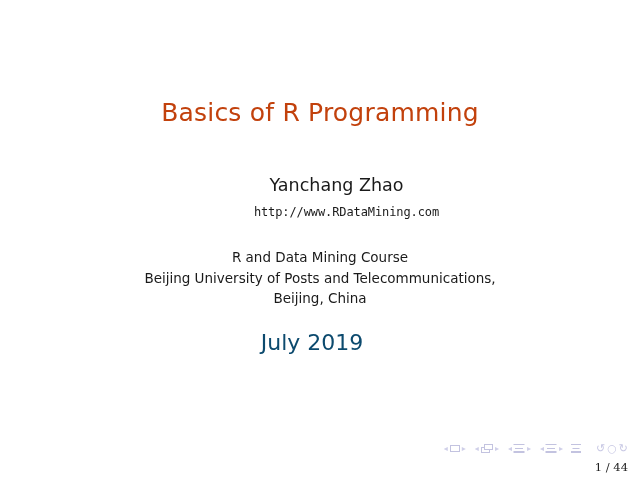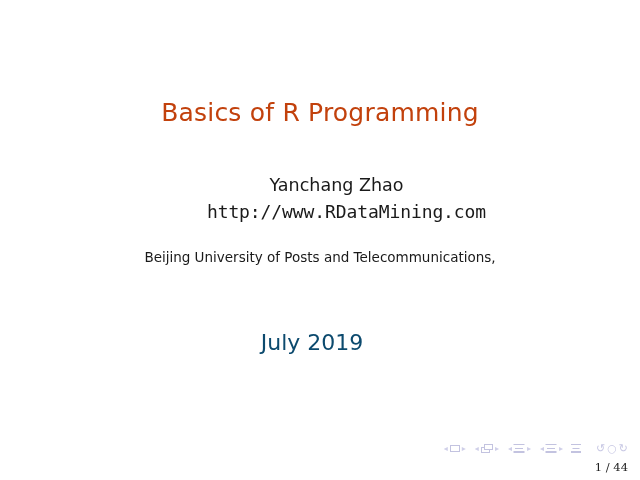--- a/index.html
+++ b/index.html
@@ -55,21 +55,21 @@
     white-space: nowrap;
     padding-left: 33px;
   }
 
   .url {
     position: absolute;
     left: 16px;
     right: 0;
     top: 203px;
     font-family: "DejaVu Sans Mono", monospace;
-    font-size: 18px;
+    font-size: 12px;
     line-height: 18px;
     letter-spacing: -0.1px;
     color: #1a1a1a;
     white-space: nowrap;
     margin-left: 37px;
   }
 
   .institute {
     position: absolute;
     left: 0;
@@ -213,21 +213,23 @@
 
   <div class="titlepage">
 
     <div class="slide-title">Basics of R Programming</div>
 
     <div class="author">Yanchang Zhao</div>
 
     <div class="url">http://www.RDataMining.com</div>
 
     <div class="institute">
+      <div class="inst-line">R and Data Mining Course</div>
       <div class="inst-line">Beijing University of Posts and Telecommunications,</div>
+      <div class="inst-line">Beijing, China</div>
     </div>
 
     <div class="date">July 2019</div>
   </div>
 
   <div id="navbar">
 
     <div class="nav-group">
       <span class="nav-arrow">◂</span>
       <span class="nav-ico ico-slide"></span>

